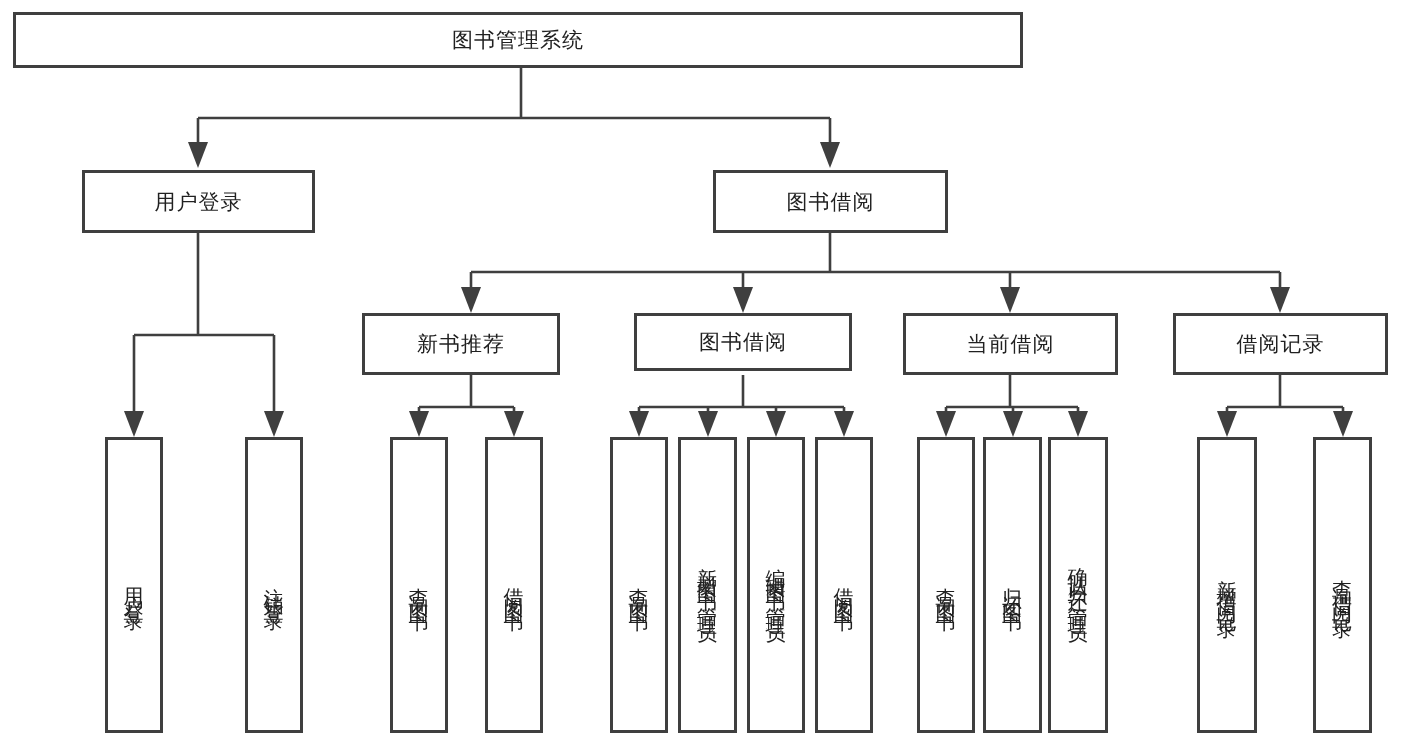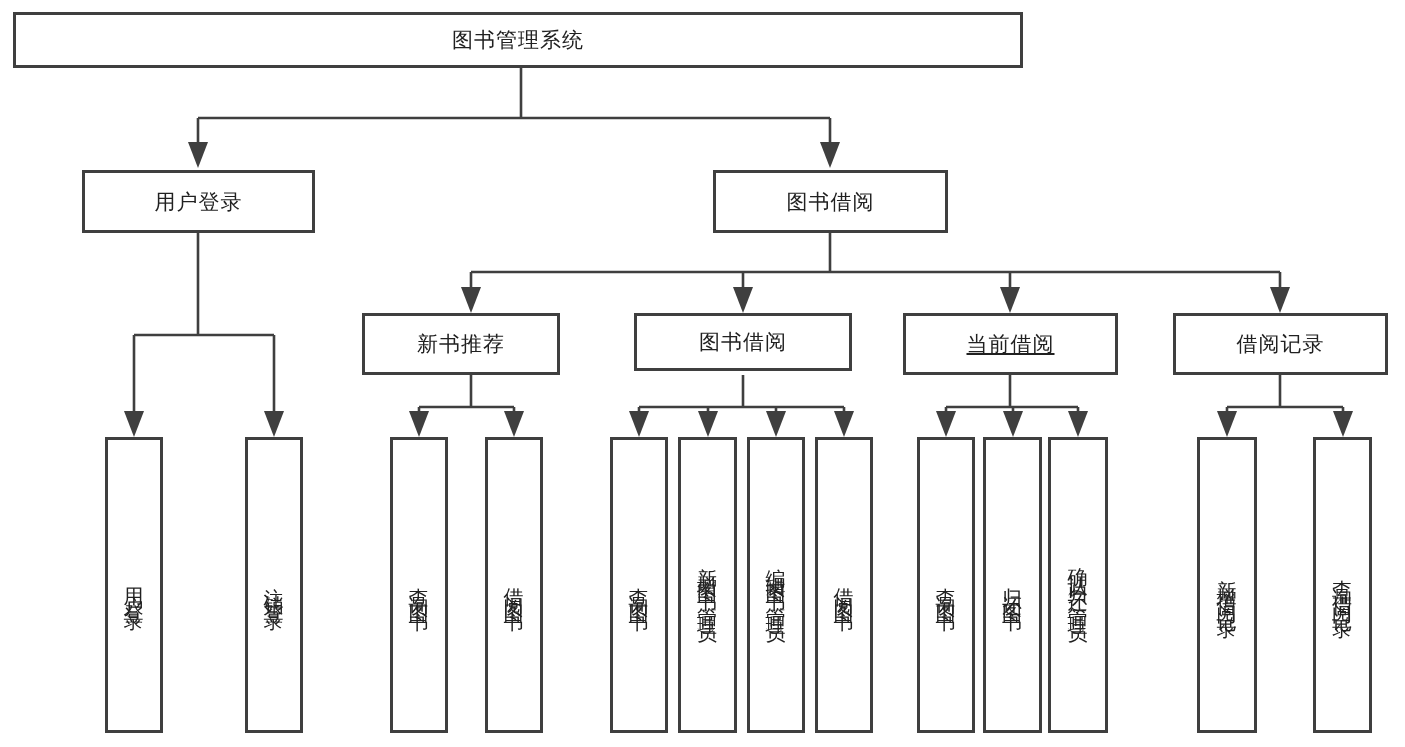--- a/index.html
+++ b/index.html
@@ -93,21 +93,21 @@
     </g>
   </svg>
 
   <div class="node" style="left:13px; top:12px; width:1010px; height:56px;">图书管理系统</div>
 
   <div class="node" style="left:82px; top:170px; width:233px; height:63px;">用户登录</div>
   <div class="node" style="left:713px; top:170px; width:235px; height:63px;">图书借阅</div>
 
   <div class="node" style="left:362px; top:313px; width:198px; height:62px;">新书推荐</div>
   <div class="node" style="left:634px; top:313px; width:218px; height:58px;">图书借阅</div>
-  <div class="node" style="left:903px; top:313px; width:215px; height:62px;text-decoration:underline;">当前借阅</div>
+  <div class="node" style="left:903px; top:313px; width:215px; height:62px;">当前借阅</div>
   <div class="node" style="left:1173px; top:313px; width:215px; height:62px;">借阅记录</div>
 
   <div class="node leaf" style="left:105px; top:437px; width:58px; height:296px;">用户登录</div>
   <div class="node leaf" style="left:245px; top:437px; width:58px; height:296px;">注销登录</div>
 
   <div class="node leaf" style="left:390px; top:437px; width:58px; height:296px;">查询图书</div>
   <div class="node leaf" style="left:485px; top:437px; width:58px; height:296px;">借阅图书</div>
 
   <div class="node leaf" style="left:610px; top:437px; width:58px; height:296px;">查询图书</div>
   <div class="node leaf" style="left:678px; top:437px; width:59px; height:296px;">新增图书（管理员）</div>

